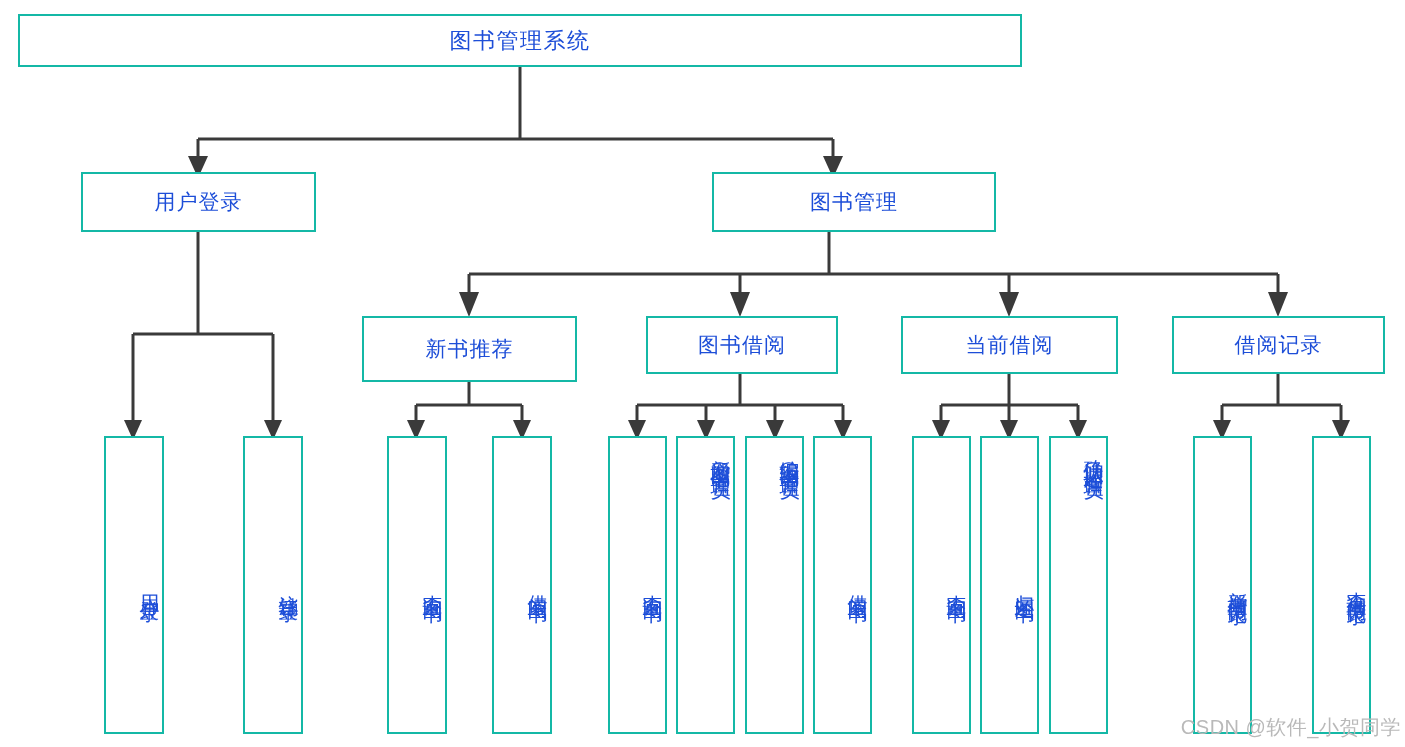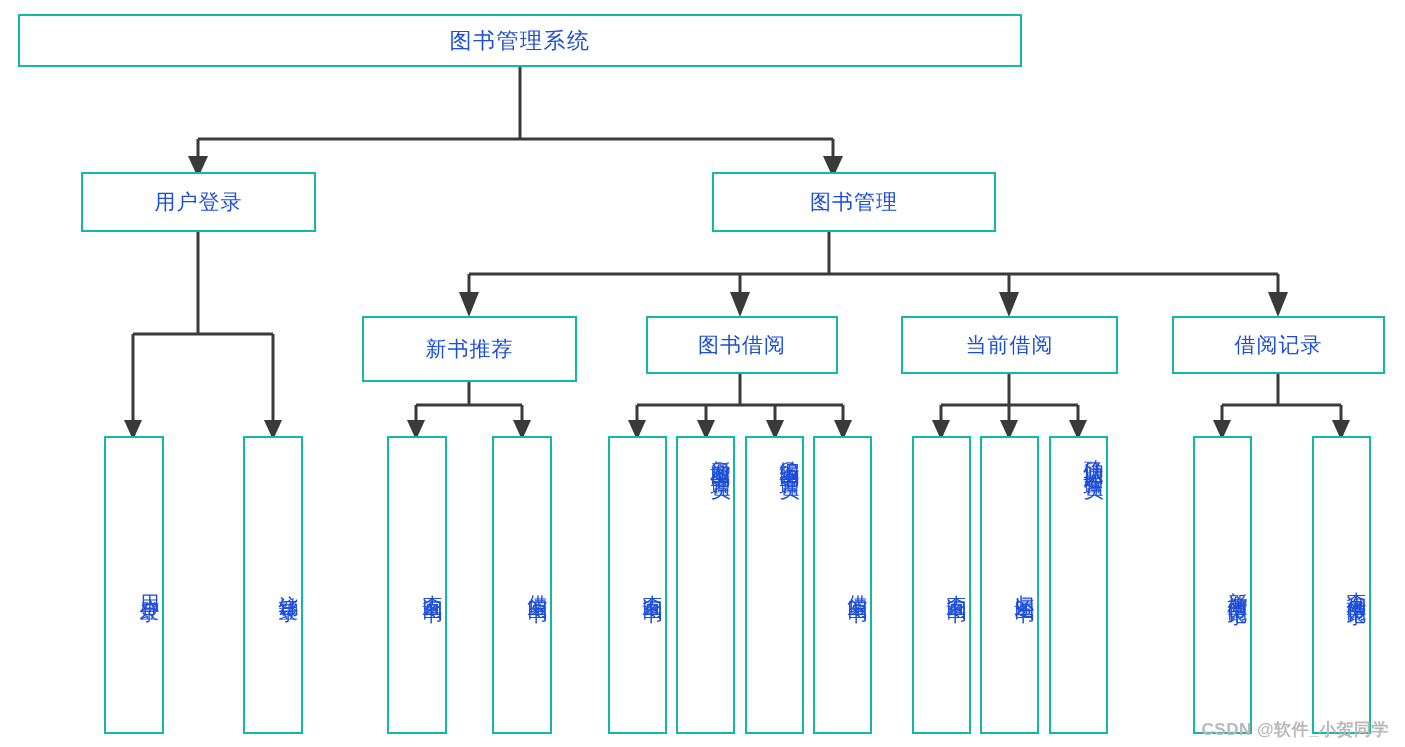--- a/index.html
+++ b/index.html
@@ -60,28 +60,27 @@
   }
   .node.vert.topalign {
     justify-content: flex-start;
   }
   .node-label {
     display: block;
     white-space: pre-line;
   }
   .watermark {
     position: absolute;
-    right: 16px;
+    right: 4px;
     bottom: 6px;
-    font-size: 17px;
+    font-size: 20px;
     color: #b9b9b9;
     letter-spacing: 0.5px;
     z-index: 5;
     white-space: nowrap;
-    font-weight: bold;
   }
 </style>
 </head>
 <body>
 
 <div id="canvas">
 
   <svg id="wires" viewBox="0 0 1405 747" xmlns="http://www.w3.org/2000/svg">
     <g stroke="#3a3a3a" stroke-width="3" fill="none" stroke-linecap="butt">
 

